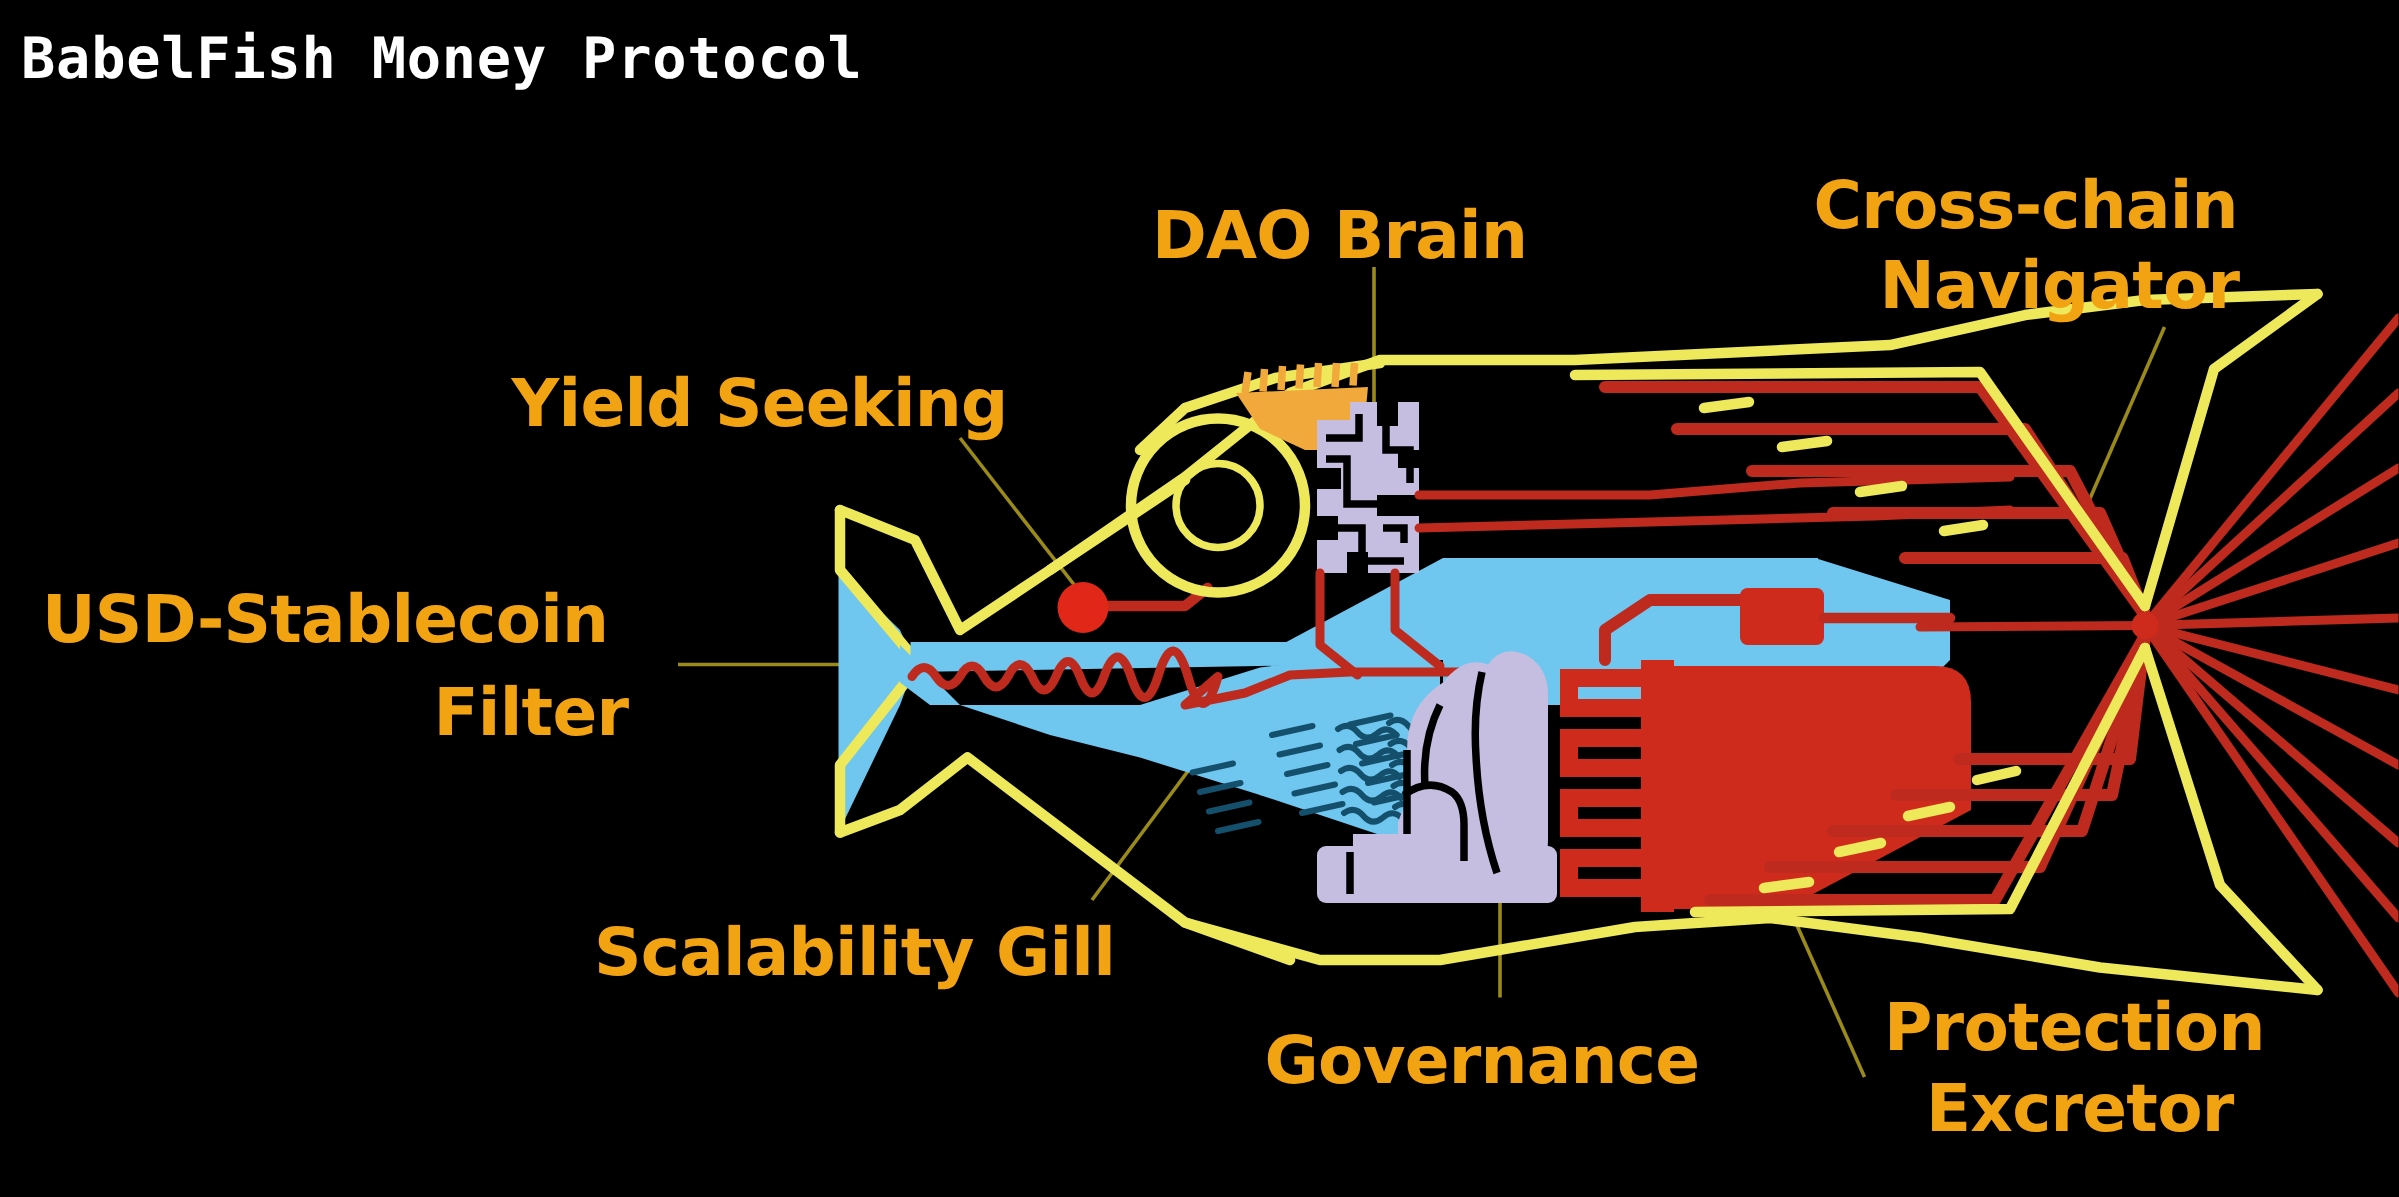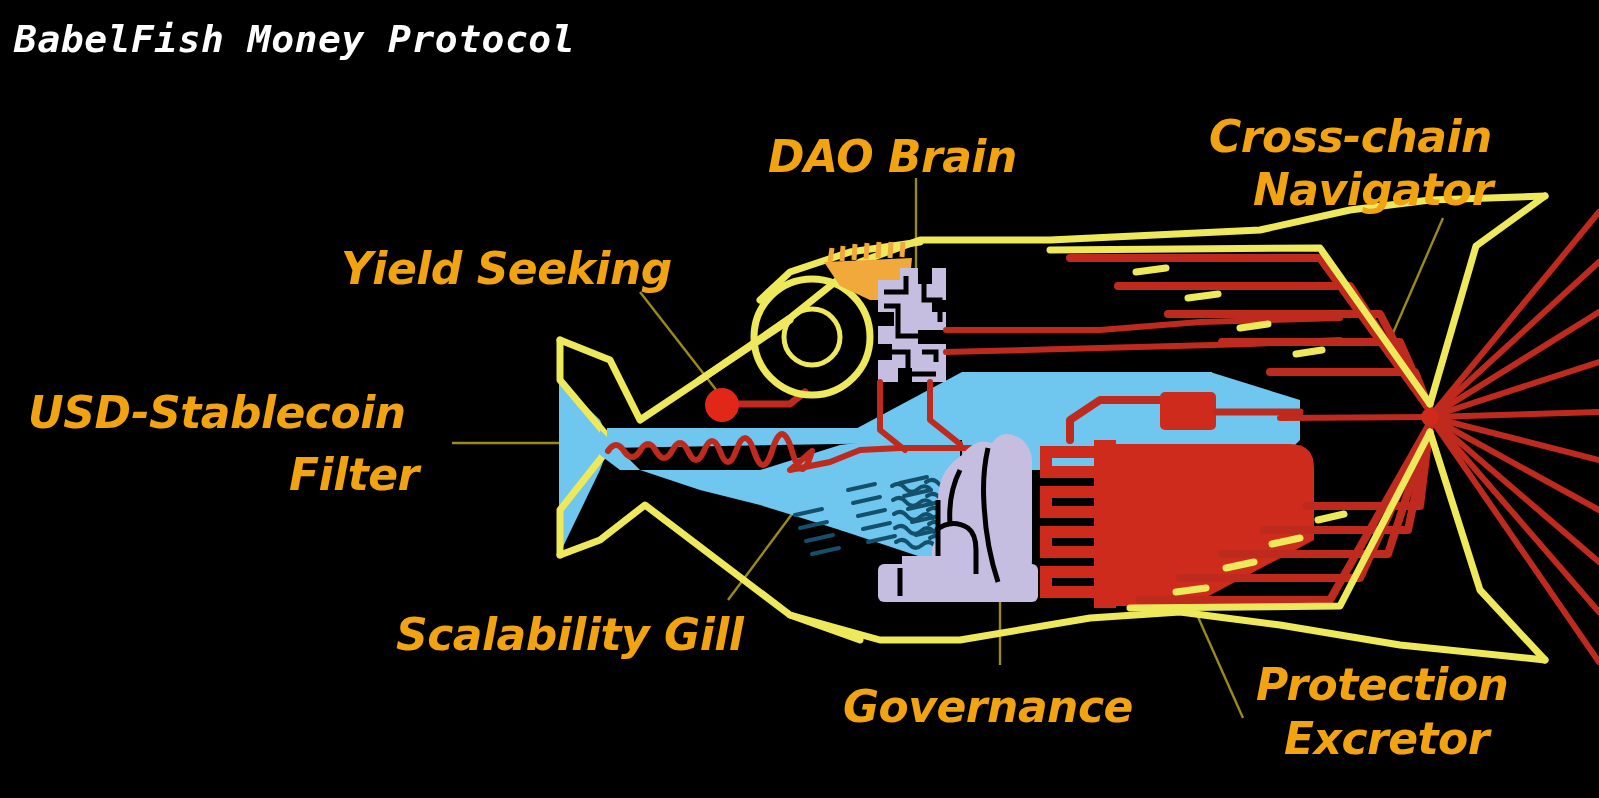--- a/index.html
+++ b/index.html
@@ -13,21 +13,20 @@
     overflow: hidden;
     font-family: "Liberation Sans", sans-serif;
     position: relative;
   }
   #stage {
     position: absolute;
     left: 0; top: 0;
     width: 1599px;
     height: 798px;
     background: #000000;
-    font-style: italic;
   }
   #title {
     position: absolute;
     left: 14px;
     top: 17px;
     font-family: "DejaVu Sans Mono", "Liberation Mono", monospace;
     font-weight: bold;
     font-size: 38px;
     letter-spacing: 0.5px;
     color: #ffffff;

